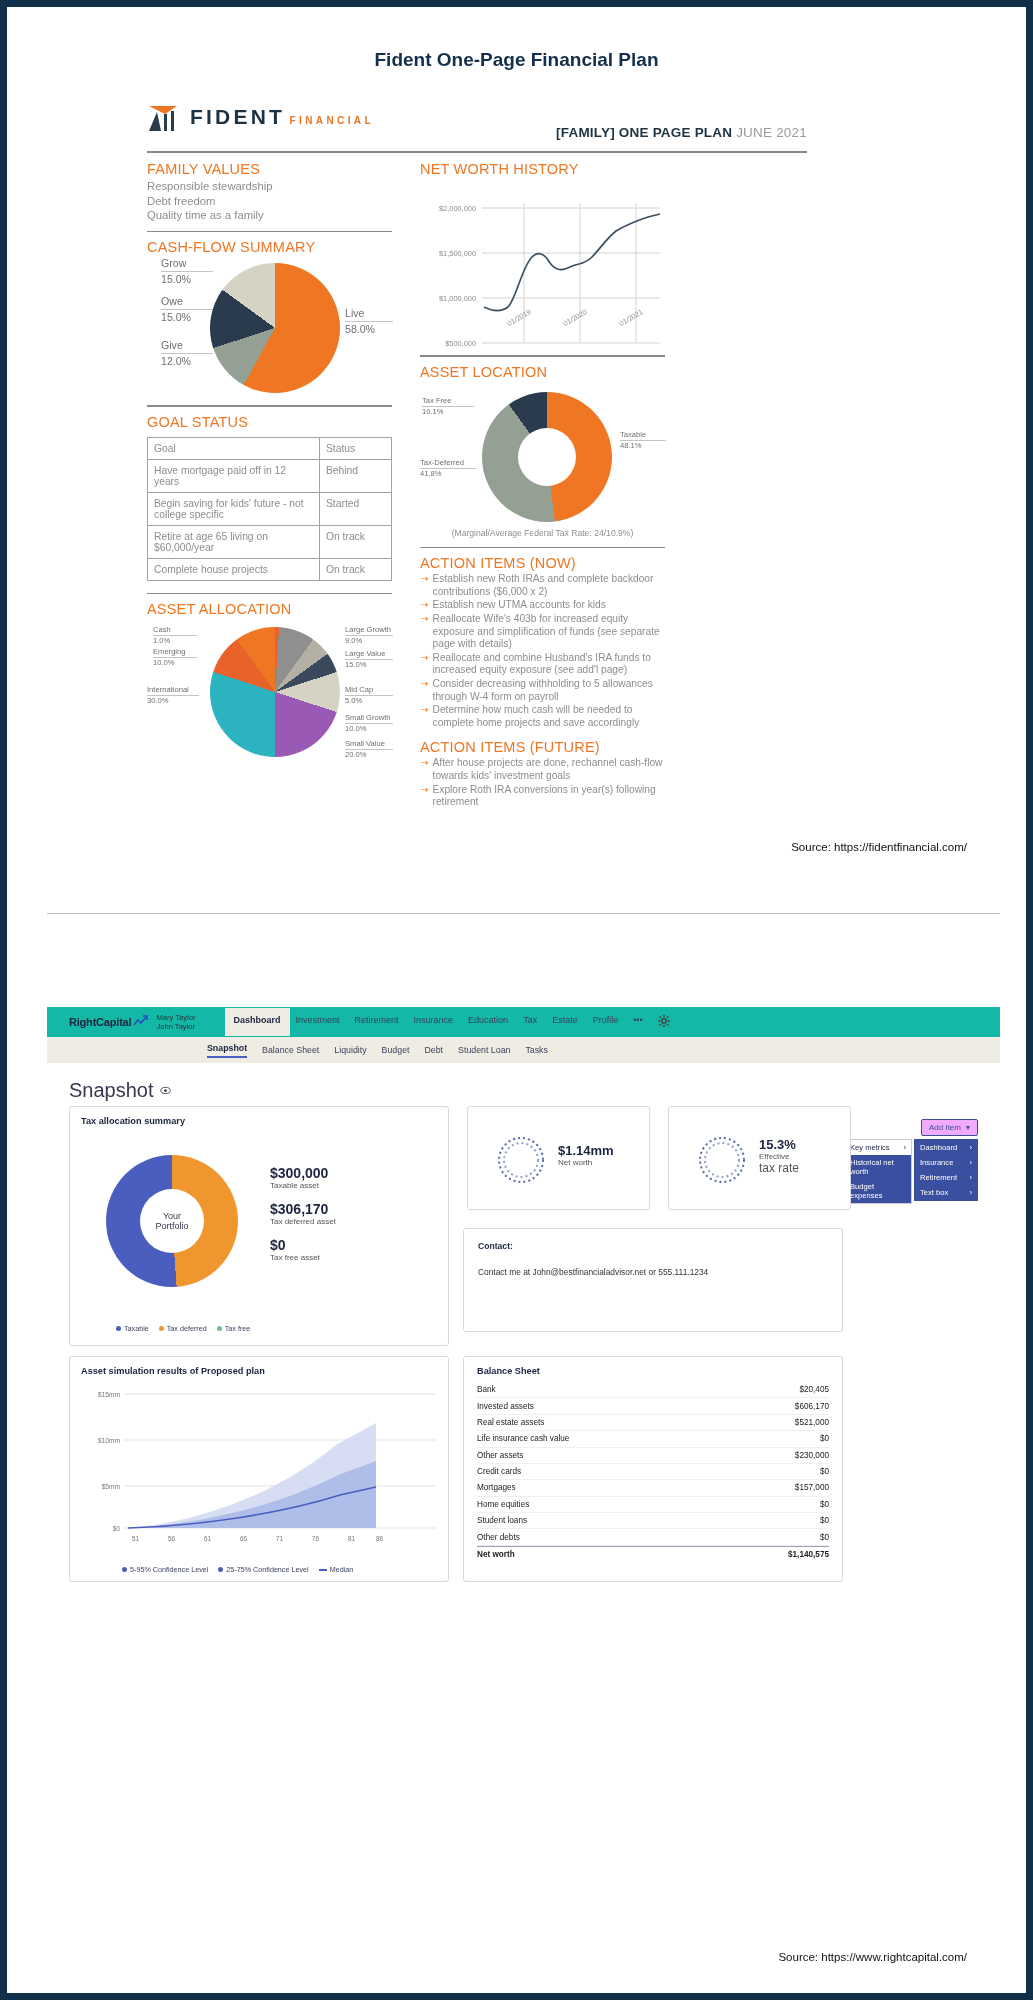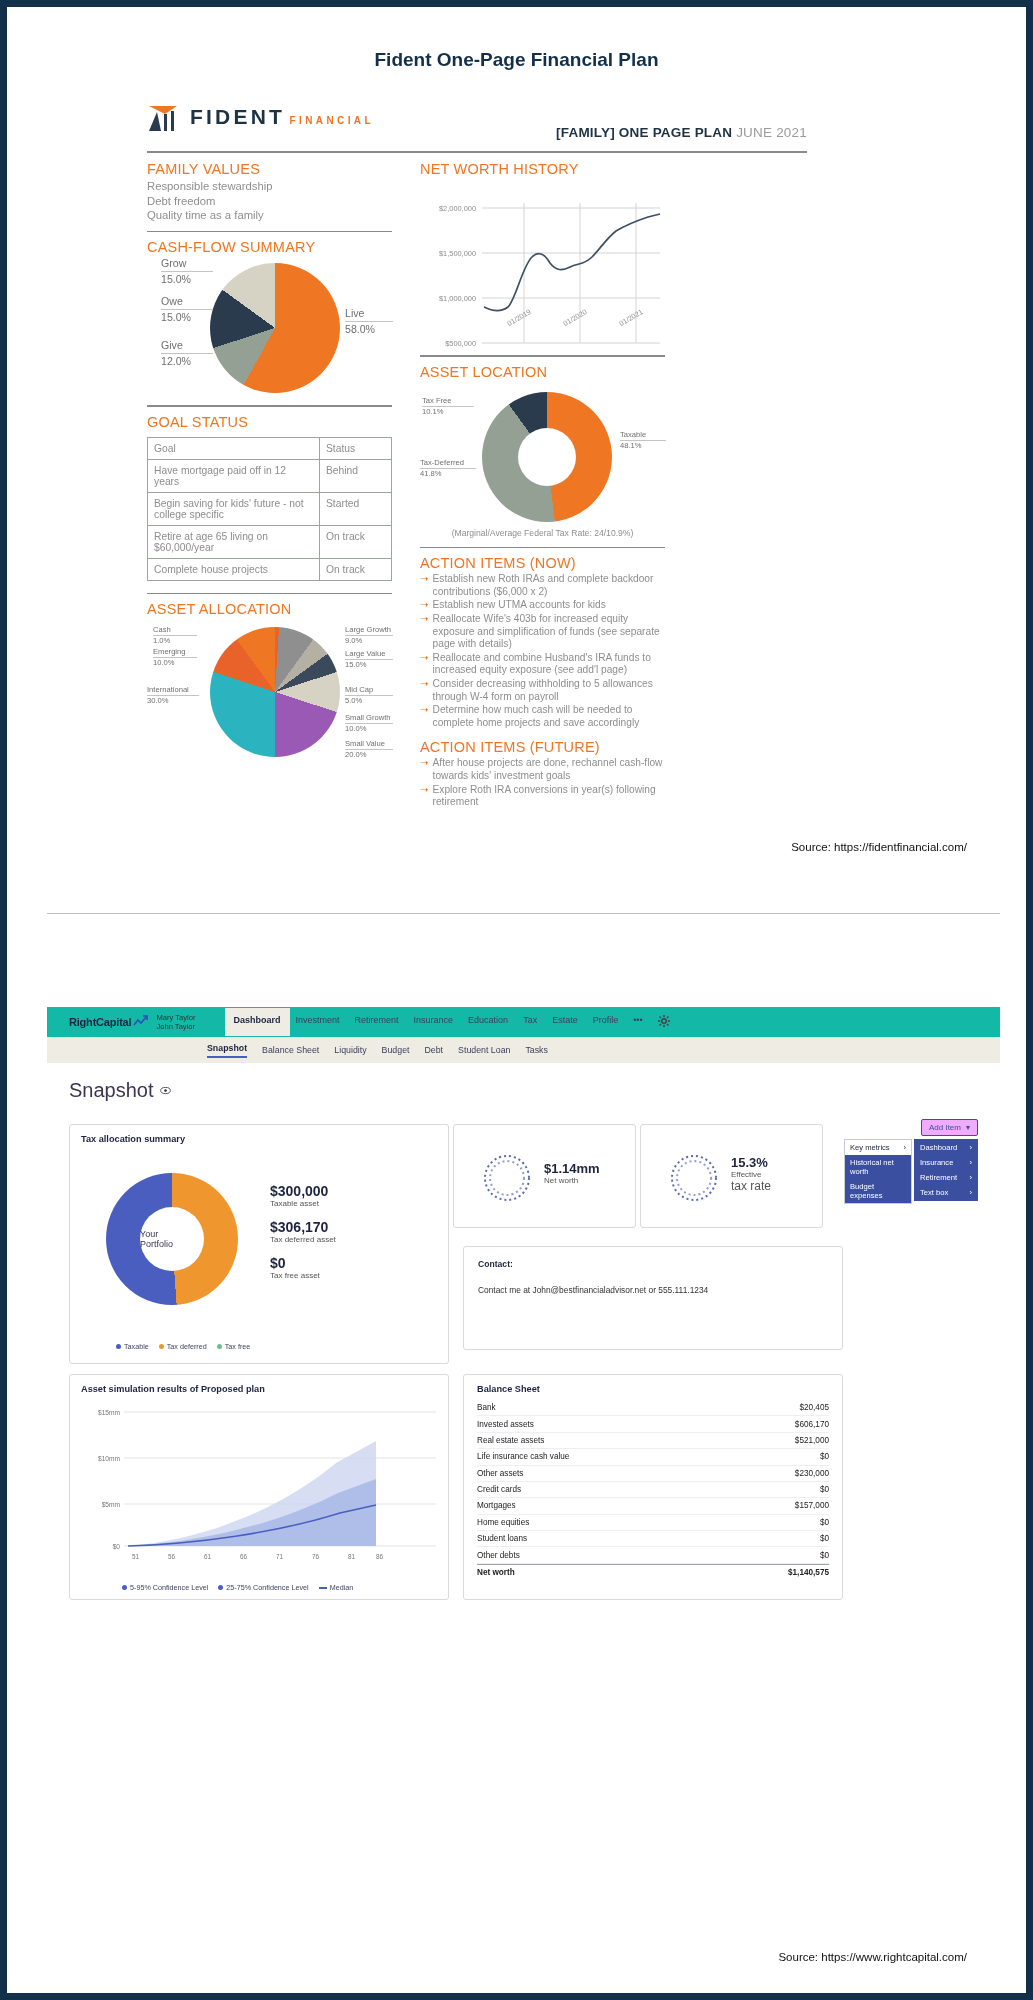--- a/index.html
+++ b/index.html
@@ -434,27 +434,27 @@
         <div class="dd-row dd-blue">
             <span>Retirement</span>
             <span>›</span>
           </div>
         <div class="dd-row dd-blue">
             <span>Text box</span>
             <span>›</span>
           </div>
       </div>
 
-      <div style="display:flex;gap:4px;margin-top:22px;">
+      <div style="display:flex;gap:18px;margin-top:4px;">
 
         <div class="card" style="width:380px;height:240px;position:relative;">
           <div class="card-t">Tax allocation summary</div>
           <div style="position:absolute;left:36px;top:48px;width:132px;height:132px;border-radius:50%;
             background:conic-gradient(#f0962f 0deg 176deg,#4a5ec0 176deg 360deg);">
-            <div style="position:absolute;left:34px;top:34px;width:64px;height:64px;background:#fff;border-radius:50%;display:flex;flex-direction:column;align-items:flex-start;justify-content:center;font-size:9px;color:#3c3550;">
+            <div style="position:absolute;left:34px;top:34px;width:64px;height:64px;background:#fff;border-radius:50%;display:flex;flex-direction:column;align-items:center;justify-content:center;font-size:9px;color:#3c3550;">
               <span>Your</span>
               <span>Portfolio</span>
             </div>
           </div>
           <div style="position:absolute;left:200px;top:58px;">
             <div style="font-size:14px;font-weight:bold;color:#1d2440;">$300,000</div>
             <div style="font-size:8px;color:#555;margin-bottom:11px;">Taxable asset</div>
             <div style="font-size:14px;font-weight:bold;color:#1d2440;">$306,170</div>
             <div style="font-size:8px;color:#555;margin-bottom:11px;">Tax deferred asset</div>
             <div style="font-size:14px;font-weight:bold;color:#1d2440;">$0</div>

